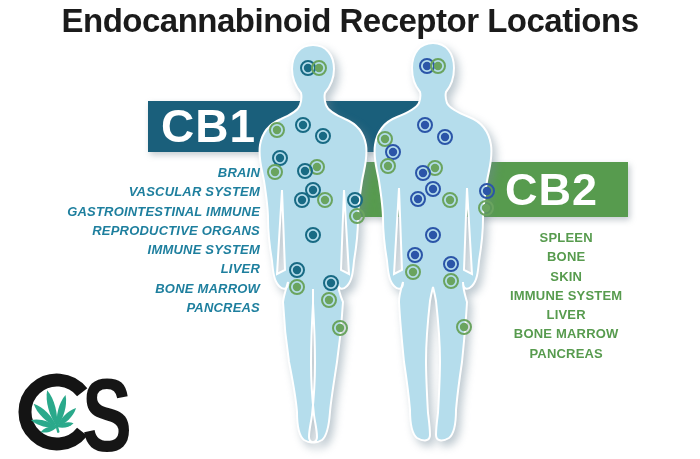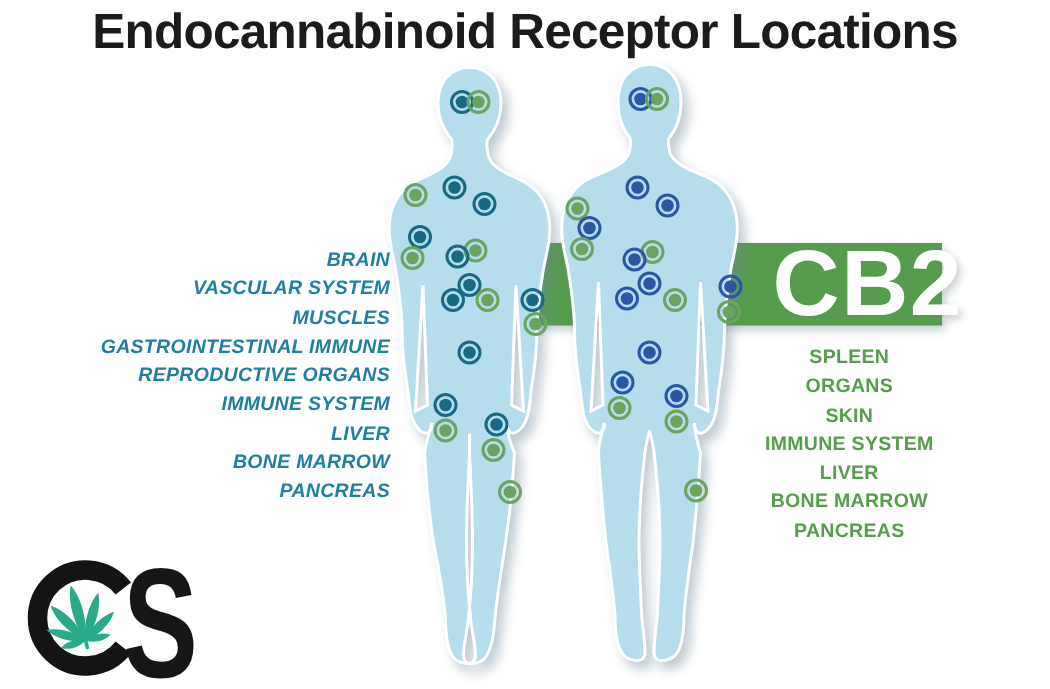--- a/index.html
+++ b/index.html
@@ -13,41 +13,44 @@
     white-space:nowrap;z-index:6;margin:0;
   }
   .band{position:absolute;z-index:2;filter:drop-shadow(2px 3px 3px rgba(90,110,120,.35));}
   .band-cb1{left:148px;top:101px;width:275px;height:51px;background:var(--cb1);}
   .band-cb2{left:345px;top:162px;width:283px;height:55px;background:var(--cb2);}
   .band-label{
     position:absolute;top:0;color:#ffffff;font-weight:bold;
     font-family:"Liberation Sans","DejaVu Sans",sans-serif;
   }
   .band-cb1 .band-label{left:13px;font-size:46px;line-height:51px;letter-spacing:1px;}
-  .band-cb2 .band-label{left:170px;font-size:62px;line-height:55px;letter-spacing:1px;}
+  .band-cb2 .band-label{left:160px;font-size:45px;line-height:55px;letter-spacing:1px;}
   .body-svg{position:absolute;z-index:3;filter:drop-shadow(4px 5px 4px rgba(110,135,150,.45));}
   .body-left{left:250px;top:44px;}
   .body-right{left:371px;top:42px;}
   .body-path{fill:var(--body);stroke:#ffffff;stroke-width:2px;}
   #dots{position:absolute;left:0;top:0;z-index:5;pointer-events:none;}
   .organ-list{
     position:absolute;z-index:6;font-weight:bold;font-size:13px;line-height:19.3px;
     letter-spacing:0.2px;white-space:nowrap;
   }
   .cb1-list{right:440px;top:163px;text-align:right;color:var(--cb1-text);font-style:italic;}
   .cb2-list{left:510px;top:228px;text-align:center;color:var(--cb2-text);}
   .logo{position:absolute;left:10px;top:370px;z-index:6;}
 </style>
 </head>
 <body>
 
 <div class="canvas">
 
   <h1 class="title">Endocannabinoid Receptor Locations</h1>
 
+  <div class="band band-cb1">
+    <span class="band-label">CB1</span>
+  </div>
 
   <div class="band band-cb2">
     <span class="band-label">CB2</span>
   </div>
 
   <svg class="body-svg body-left" width="126" height="402" viewBox="0 0 126 402">
     <path class="body-path" fill-rule="evenodd" d="
       M63,1
       C76,1 84,11 84,25 C84,35 80,43 75,49 C74,53 75,58 76,61
       C78,67 86,71 95,75 C107,80 114,89 116,101
@@ -175,31 +178,30 @@
       <circle cx="451" cy="264" r="4.2" fill="#2b55a8"></circle>
       <circle cx="451" cy="281" r="7" fill="none" stroke="#6aa45f" stroke-width="2"></circle>
       <circle cx="451" cy="281" r="4.2" fill="#6aa45f"></circle>
       <circle cx="464" cy="327" r="7" fill="none" stroke="#6aa45f" stroke-width="2"></circle>
       <circle cx="464" cy="327" r="4.2" fill="#6aa45f"></circle>
     </svg>
 
   <div class="organ-list cb1-list">
       <div>BRAIN</div>
       <div>VASCULAR SYSTEM</div>
-      <div>MUSCLES</div>
       <div>GASTROINTESTINAL IMMUNE</div>
       <div>REPRODUCTIVE ORGANS</div>
       <div>IMMUNE SYSTEM</div>
       <div>LIVER</div>
       <div>BONE MARROW</div>
       <div>PANCREAS</div>
     </div>
   <div class="organ-list cb2-list">
       <div>SPLEEN</div>
-      <div>ORGANS</div>
+      <div>BONE</div>
       <div>SKIN</div>
       <div>IMMUNE SYSTEM</div>
       <div>LIVER</div>
       <div>BONE MARROW</div>
       <div>PANCREAS</div>
     </div>
 
   <div class="logo">
     <svg width="130" height="86" viewBox="0 0 130 86">
       <path d="M 72.2 22.3 A 32 32 0 1 0 72.2 61.7" fill="none" stroke="#141414" stroke-width="13"></path>

